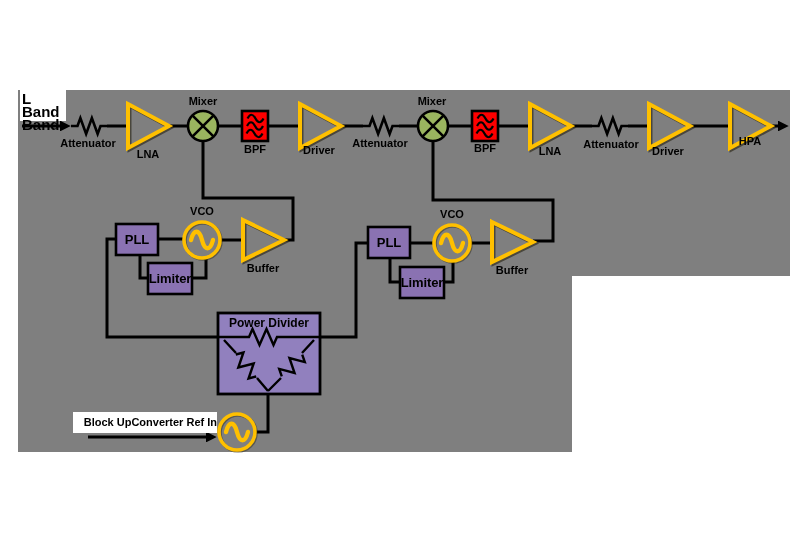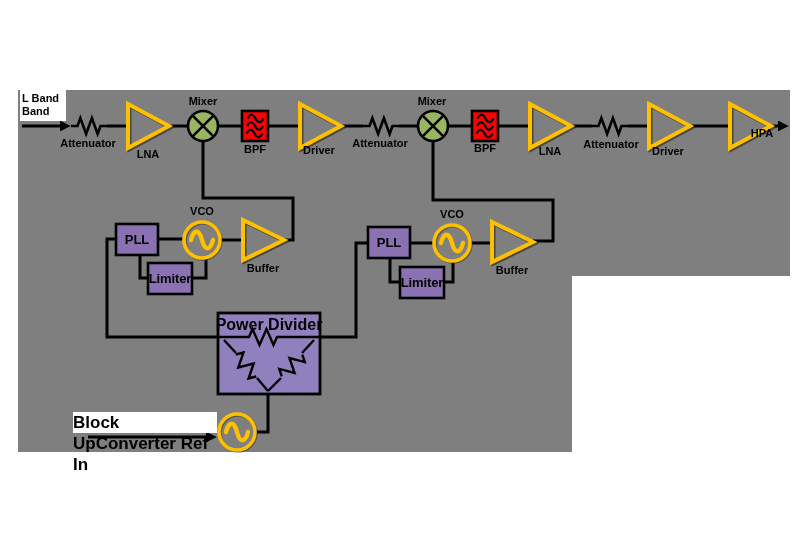--- a/index.html
+++ b/index.html
@@ -28,34 +28,34 @@
   .osc-s  { stroke:var(--osc_stroke,#ffc000); stroke-width:4.4; fill:none; stroke-linecap:round; }
   .module { fill:var(--module_fill,#8a72b2); stroke:var(--wire,#000); stroke-width:2.6; }
   .divider{ fill:var(--divider_fill,#9180be); stroke:var(--wire,#000); stroke-width:2.8; }
   .rnet   { stroke:var(--wire,#000); stroke-width:2.4; fill:none; }
 
   .lbl {
     position:absolute; transform:translateX(-50%);
     font-weight:bold; font-size:11px; line-height:1.05;
     color:var(--label_text,#000); white-space:nowrap; text-align:center;
   }
-  .lbl-lg { font-size:16px; }
+  .lbl-lg { font-size:12px; }
   .module-lbl {
     position:absolute; display:flex; align-items:center; justify-content:center;
     font-weight:bold; font-size:13px; color:var(--label_text,#000);
     letter-spacing:-0.1px;
   }
   .io-box {
     position:absolute; background:var(--io_label_bg,#fff);
     font-weight:bold; color:var(--label_text,#000);
   }
   .io-modem { left:20px; top:90px; width:44px; height:29px;
-    font-size:11px; line-height:13px; padding-top:2px; padding-left:2px; }
+    font-size:15px; line-height:13px; padding-top:2px; padding-left:2px; }
   .io-ref { left:73px; top:412px; width:144px; height:21px;
-    font-size:17px; line-height:21px; text-align:left; }
+    font-size:11px; line-height:21px; text-align:right; }
 </style>
 </head>
 <body>
 
 <div class="stage">
 
   <div class="bg bg-top"></div>
   <div class="bg bg-bottom"></div>
 
   <svg class="overlay" viewBox="0 0 808 538">
@@ -160,21 +160,21 @@
   <div class="lbl" style="left:432px; top:96px;">Mixer</div>
   <div class="lbl" style="left:88px;  top:138px;">Attenuator</div>
   <div class="lbl" style="left:148px; top:149px;">LNA</div>
   <div class="lbl" style="left:255px; top:144px;">BPF</div>
   <div class="lbl" style="left:319px; top:145px;">Driver</div>
   <div class="lbl" style="left:380px; top:138px;">Attenuator</div>
   <div class="lbl" style="left:485px; top:143px;">BPF</div>
   <div class="lbl" style="left:550px; top:146px;">LNA</div>
   <div class="lbl" style="left:611px; top:139px;">Attenuator</div>
   <div class="lbl" style="left:668px; top:146px;">Driver</div>
-  <div class="lbl" style="left:750px; top:128px;margin-left:12px;">HPA</div>
+  <div class="lbl" style="left:750px; top:136px;">HPA</div>
 
   <div class="lbl" style="left:202px; top:206px;">VCO</div>
   <div class="lbl" style="left:263px; top:263px;">Buffer</div>
   <div class="lbl" style="left:452px; top:209px;">VCO</div>
   <div class="lbl" style="left:512px; top:265px;">Buffer</div>
 
   <div class="module-lbl" style="left:116px; top:224px; width:42px; height:31px;">PLL</div>
   <div class="module-lbl" style="left:148px; top:263px; width:44px; height:31px;">Limiter</div>
   <div class="module-lbl" style="left:368px; top:227px; width:42px; height:31px;">PLL</div>
   <div class="module-lbl" style="left:400px; top:267px; width:44px; height:31px;">Limiter</div>

